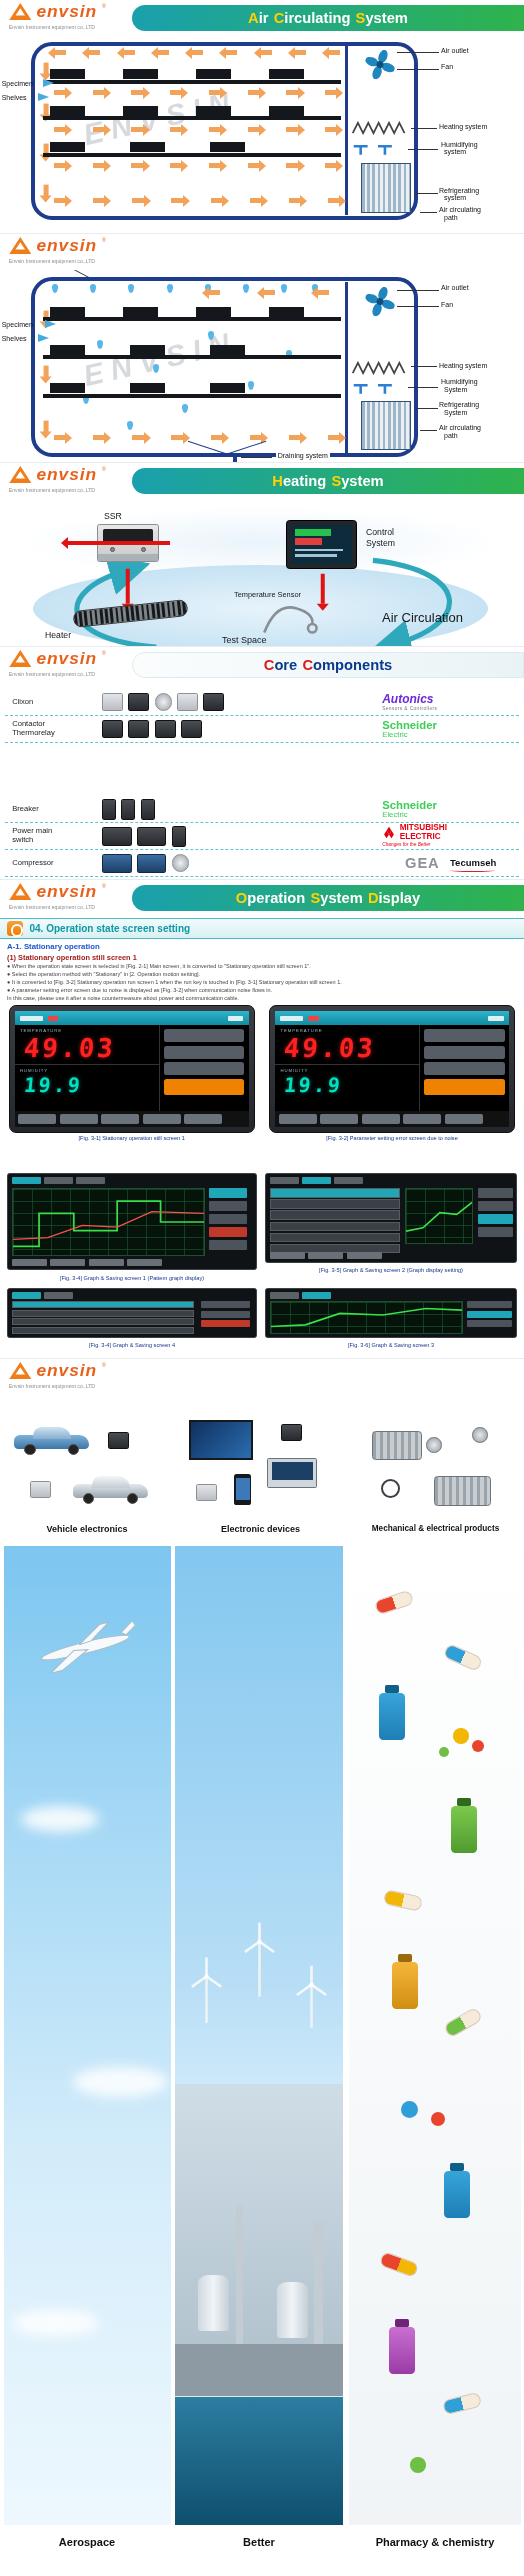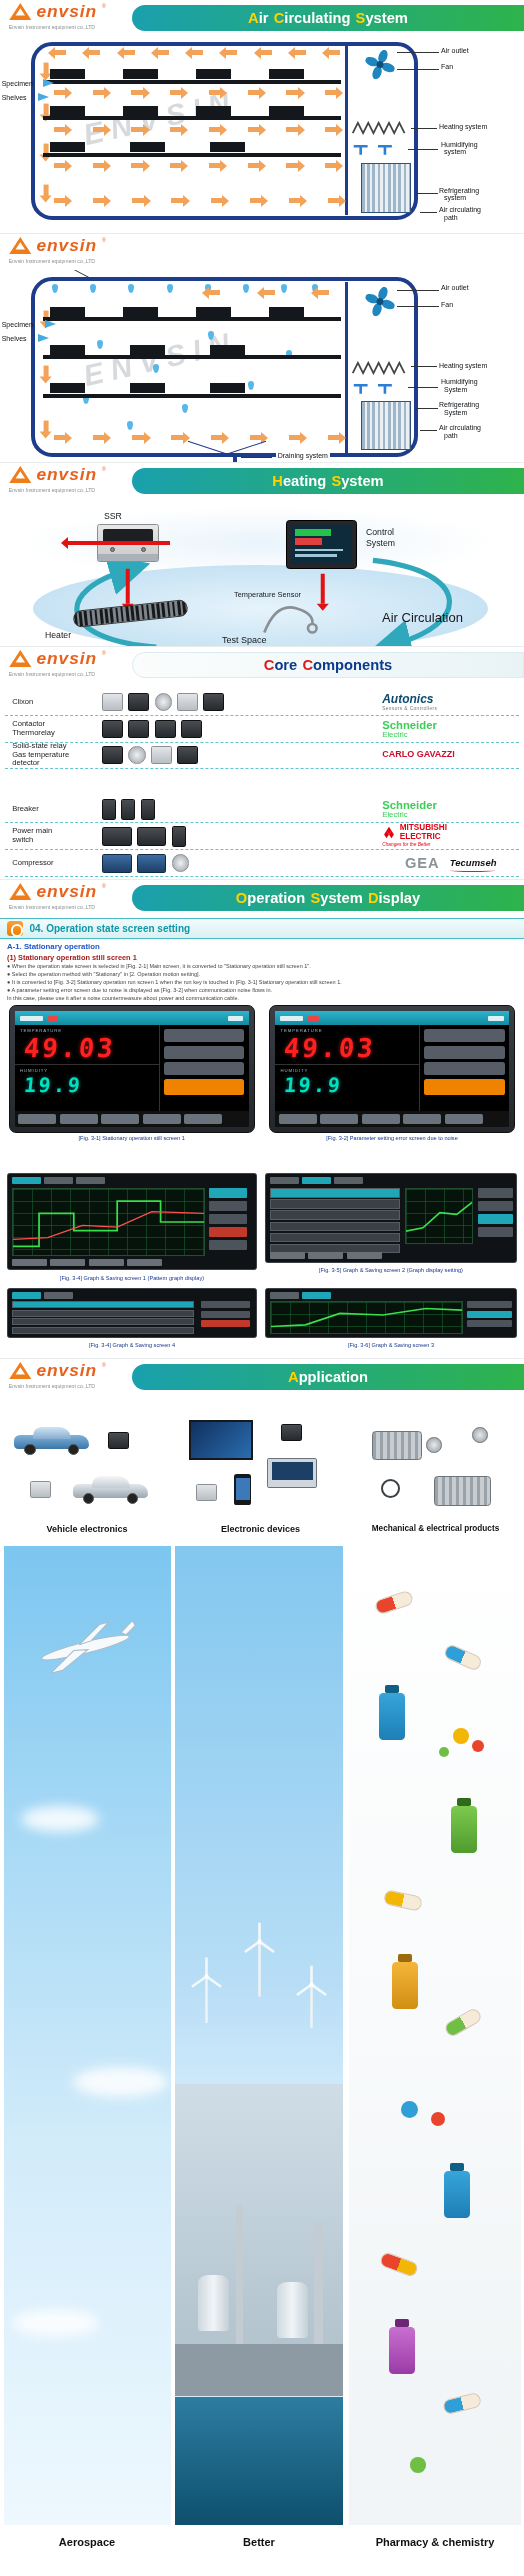--- a/index.html
+++ b/index.html
@@ -65,30 +65,30 @@
 .cname{width:97px;font-size:7.6px;color:#222;line-height:1.15;padding-left:7px}
 .cname span{display:block}
 .cimgs{flex:1;display:flex;align-items:center;gap:5.2px}
 .cbrand{width:137px;display:flex;flex-direction:column;align-items:flex-start;justify-content:center;line-height:1.1}
 .th{flex:none;border:0.9px solid #8b9096;background:linear-gradient(#e3e6e9,#b9bec3);width:21px;height:17.4px;border-radius:1.7px}
 .th.dark{background:linear-gradient(#4a4e53,#26292d);border-color:#111}
 .th.round{width:17.4px;height:17.4px;border-radius:50%;background:radial-gradient(#f0f2f4,#9aa0a6)}
 .th.tall{width:14px;height:21px}
 .th.wide{width:29.5px;height:19px}
 .th.blue{background:linear-gradient(#3c6ea5,#1d3f66);border-color:#14293f}
-.autonics{color:#0c4a6e;font-weight:bold;font-style:italic;font-size:12px}
+.autonics{color:#6d28d9;font-weight:bold;font-style:italic;font-size:12px}
 .autonics-sub{color:#777;font-size:4.8px;letter-spacing:0.4px}
 .schn{color:#3dcd58;font-weight:bold;font-size:11.3px}
 .schn-sub{color:#3dcd58;font-size:7.8px}
 .carlo{color:#c8102e;font-weight:bold;font-size:9px}
 .omron{color:#0a5eb8;font-weight:bold;font-size:13px;letter-spacing:0.9px}
 .mit{color:#e60012;font-weight:bold;font-size:8.2px;line-height:1.05}
 .mit-tag{color:#e60012;font-size:4.8px;font-style:italic;margin-top:0.9px}
 .gea{color:#8a9399;font-weight:bold;font-size:14.7px;letter-spacing:0.9px}
-.tec{color:#111;font-weight:bold;font-style:italic;font-size:9.5px}
+.tec{color:#111;font-weight:bold;font-size:9.5px}
 .tec-swoosh{width:45px;height:3.5px;border-bottom:1.7px solid #d2222a;border-radius:0 0 60% 60%}
 
 .subbar{position:absolute;left:0;top:38px;width:524px;height:21px;background:linear-gradient(#f2fbfc,#d9f0f2);border-top:0.9px solid #49bcc6;border-bottom:0.9px solid #49bcc6}
 .num-icon{position:absolute;left:7px;top:1.7px;width:15.6px;height:15.6px;background:linear-gradient(#f6a13a,#ef7d00);border-radius:3.5px}
 .num-icon::after{content:"";position:absolute;left:3.5px;top:3.5px;width:8.7px;height:8.7px;border:2.6px solid #fff;border-radius:50%}
 .subbar-text{position:absolute;left:29.5px;top:3.5px;font-size:10px;font-weight:bold;color:#0d98a6}
 .h-blue{position:absolute;left:7px;top:62px;font-size:7.8px;font-weight:bold;color:#1f56c8}
 .h-red{position:absolute;left:7px;top:73px;font-size:7.4px;font-weight:bold;color:#a32020}
 .bullets{position:absolute;left:7px;top:83px;width:510px}
 .bullets div{font-size:5.5px;color:#444;line-height:1.45}
@@ -525,36 +525,20 @@
       <div class="th dark"></div>
           <div class="th dark"></div>
           <div class="th dark"></div>
           <div class="th dark"></div>
     </div>
     <div class="cbrand">
       <span class="schn">Schneider</span>
       <span class="schn-sub">Electric</span>
     </div>
   </div>
-  <div class="crow" style="top:95px">
-    <div class="cname">
-          <span>Solid-state relay</span>
-          <span>Gas temperature</span>
-          <span>detector</span>
-        </div>
-    <div class="cimgs">
-      <div class="th dark"></div>
-          <div class="th round"></div>
-          <div class="th"></div>
-          <div class="th dark"></div>
-    </div>
-    <div class="cbrand">
-      <span class="carlo">CARLO GAVAZZI</span>
-    </div>
-  </div>
   <div class="crow" style="top:149px">
     <div class="cname">
           <span>Breaker</span>
         </div>
     <div class="cimgs">
       <div class="th tall dark"></div>
           <div class="th tall dark"></div>
           <div class="th tall dark"></div>
     </div>
     <div class="cbrand">
@@ -804,23 +788,20 @@
 <div class="sec" id="s6">
   <div class="sec-head">
     <div class="logo">
       <svg class="logo-tri" width="22.6" height="17.4" viewBox="0 0 26 20">
             <polygon points="13,0 26,20 0,20" fill="#ef7d1a"></polygon>
             <polygon points="13,6 18.5,14.5 7.5,14.5" fill="#fff"></polygon>
           </svg>
       <span class="logo-text">envsin</span>
       <span class="logo-reg">®</span>
       <span class="logo-sub">Envsin Instrument equipment co.,LTD</span>
-    </div>
-    <div class="tbar">
-      <span class="tw"><b class="hl">A</b><b>pplication</b></span>
     </div>
   </div>
 
   <div class="app-cell" style="left:3.5px;width:167px">
     <div style="position:absolute;left:10.4px;top:24px;width:78px;height:35px">
       <div class="car-body" style="left:0;top:10.4px"></div>
           <div class="car-cab" style="left:19px;top:1.7px"></div>
           <div class="wheel" style="left:10.4px;top:19px"></div>
           <div class="wheel" style="left:54px;top:19px"></div>
     </div>

